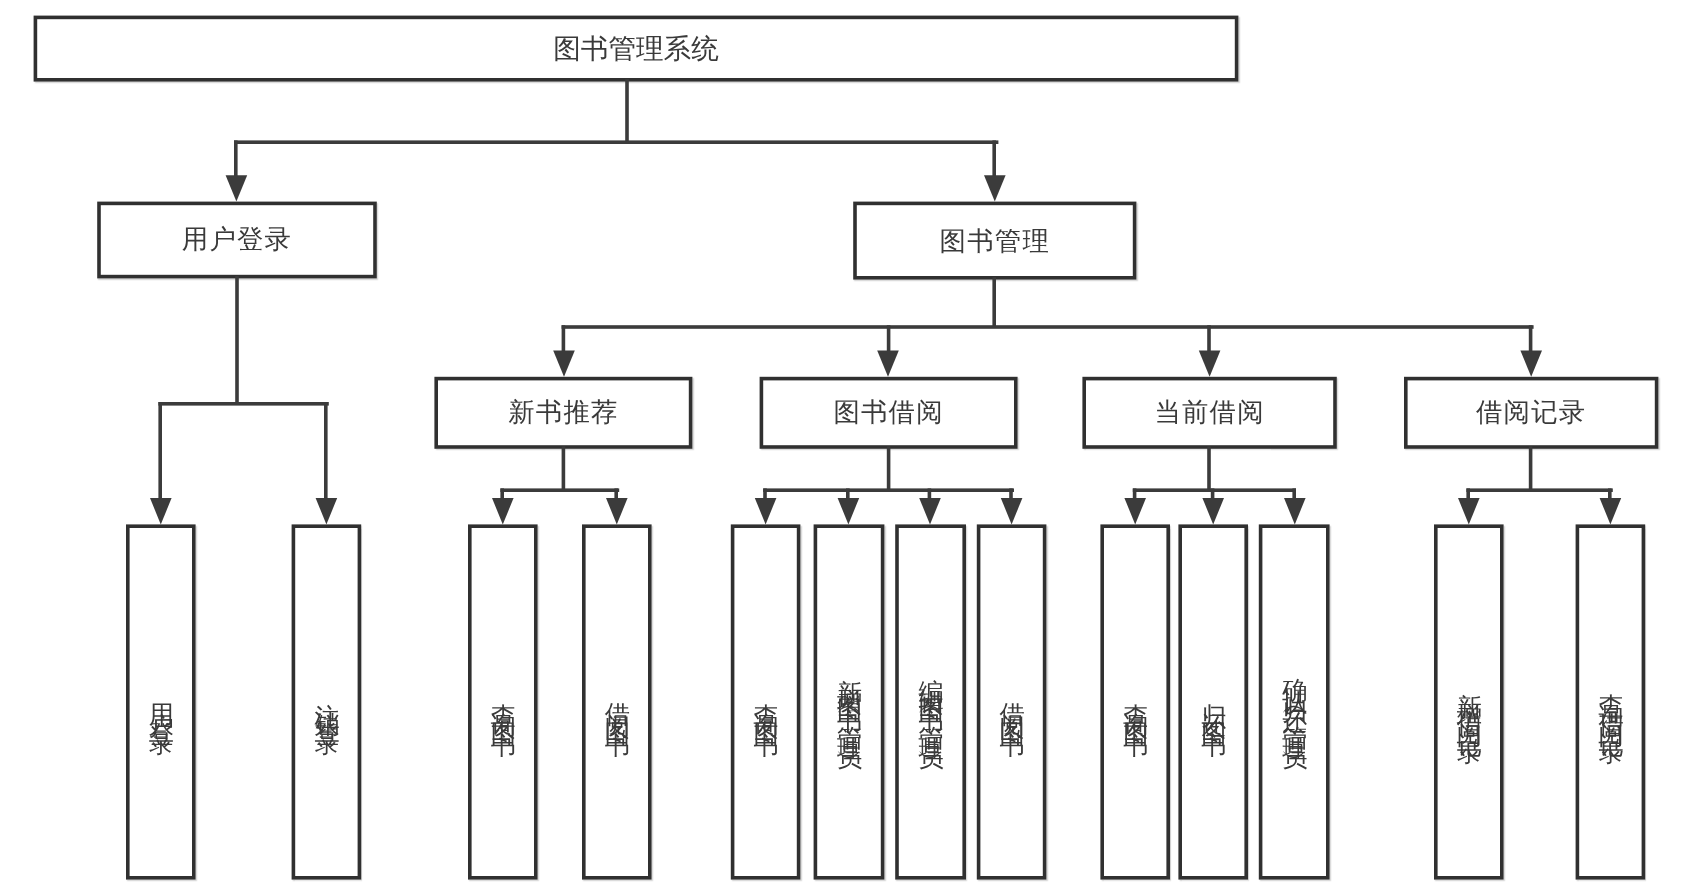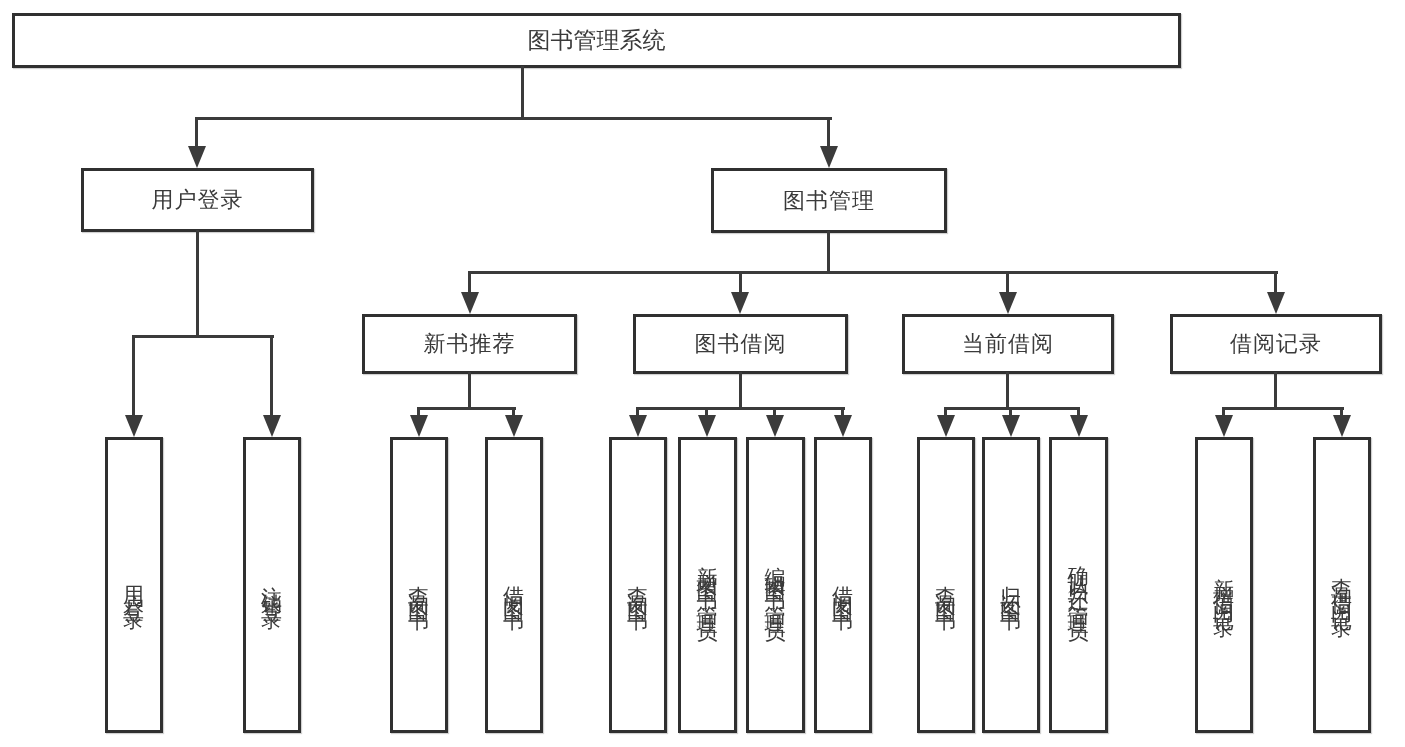--- a/index.html
+++ b/index.html
@@ -49,21 +49,21 @@
     color: #a3a3a3;
     text-shadow: 1px 1px 0 #ffffff, -1px -1px 0 #ffffff, 1px -1px 0 #ffffff, -1px 1px 0 #ffffff;
     white-space: nowrap;
   }
 </style>
 </head>
 <body>
 
 <div class="canvas">
 
-  <div class="box root" style="left:12px; top:13px; width:1169px; height:55px;text-align:center;">图书管理系统</div>
+  <div class="box root" style="left:28px; top:13px; width:1004px; height:55px;text-align:center;">图书管理系统</div>
 
   <div class="box h" style="left:81px; top:168px; width:233px; height:64px;">用户登录</div>
 
   <div class="box h" style="left:362px; top:314px; width:215px; height:60px;">新书推荐</div>
 
   <div class="box h" style="left:711px; top:168px; width:236px; height:65px;">图书管理</div>
 
   <div class="box h" style="left:902px; top:314px; width:212px; height:60px;">当前借阅</div>
 
   <div class="box h" style="left:633px; top:314px; width:215px; height:60px;">图书借阅</div>

